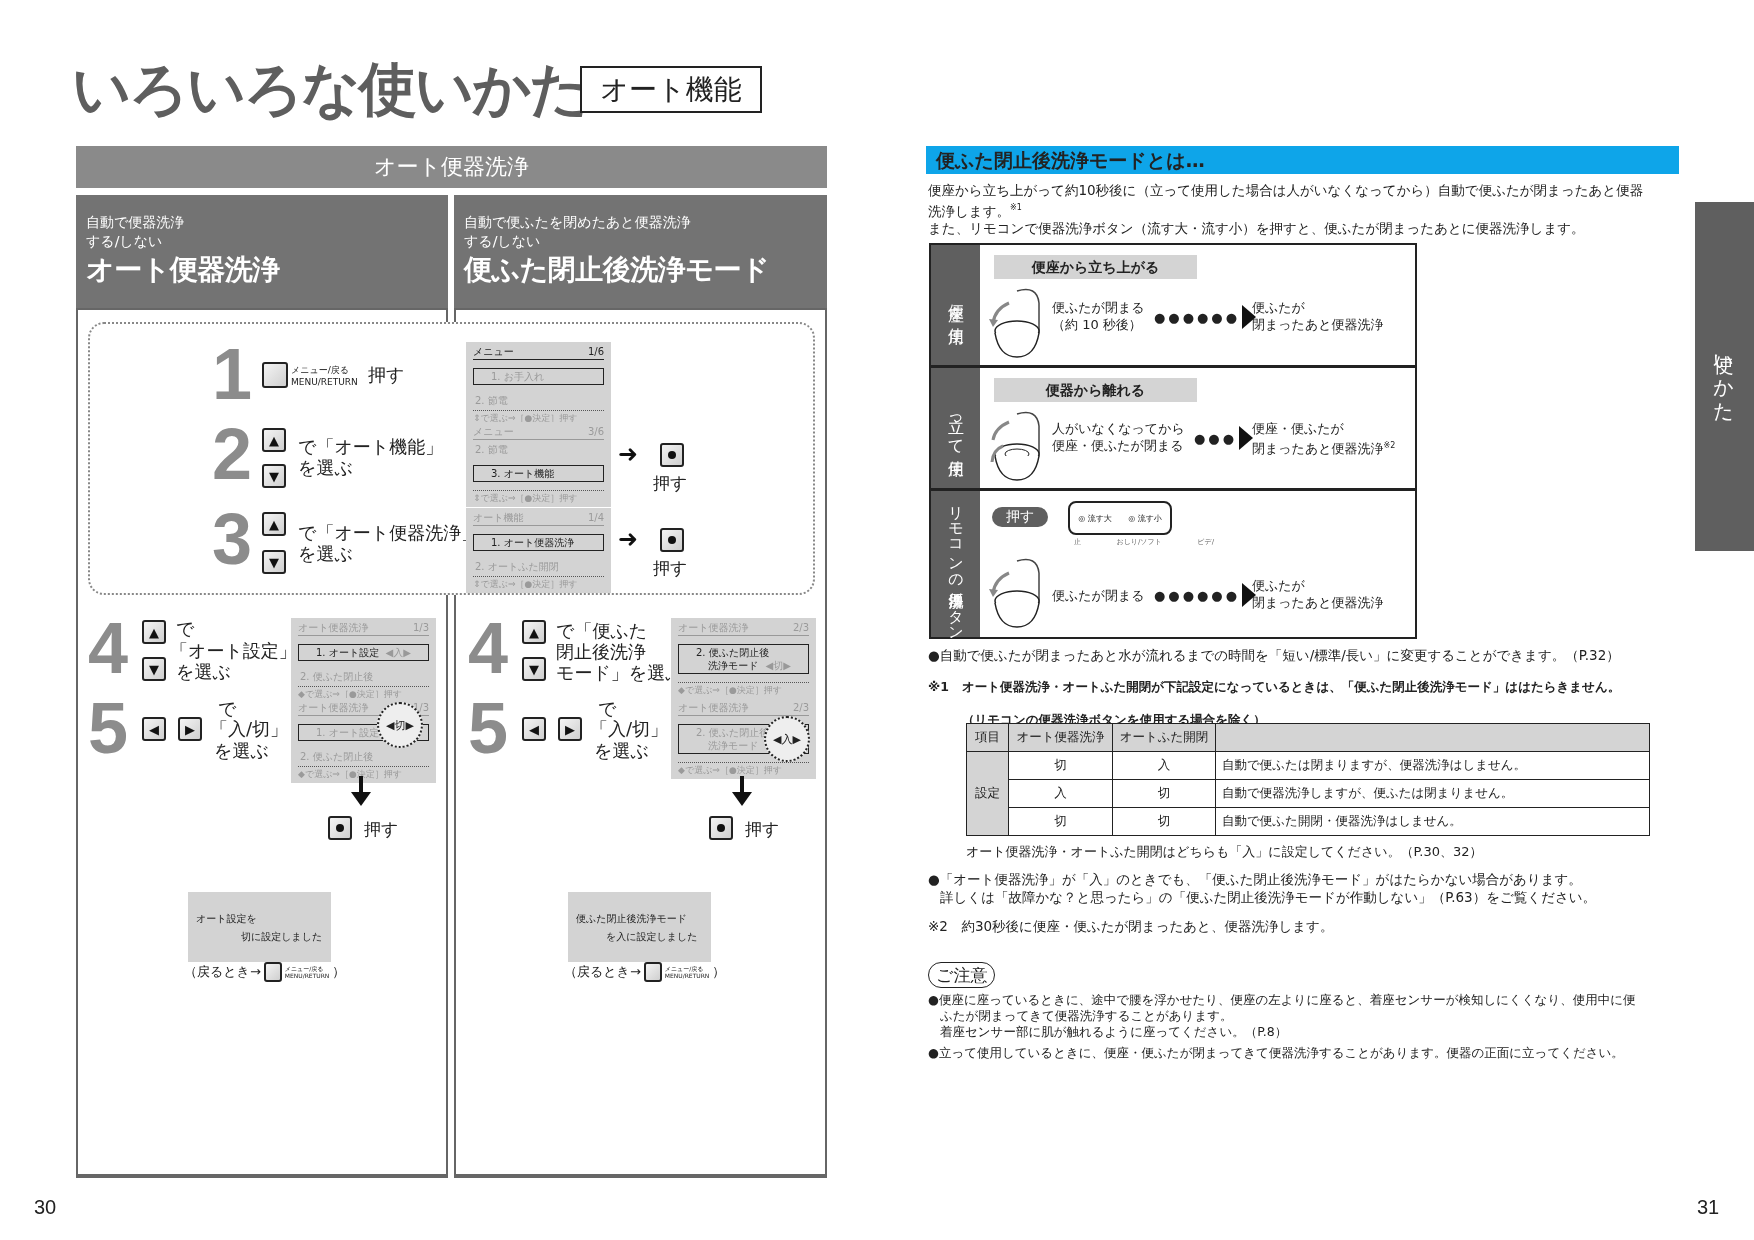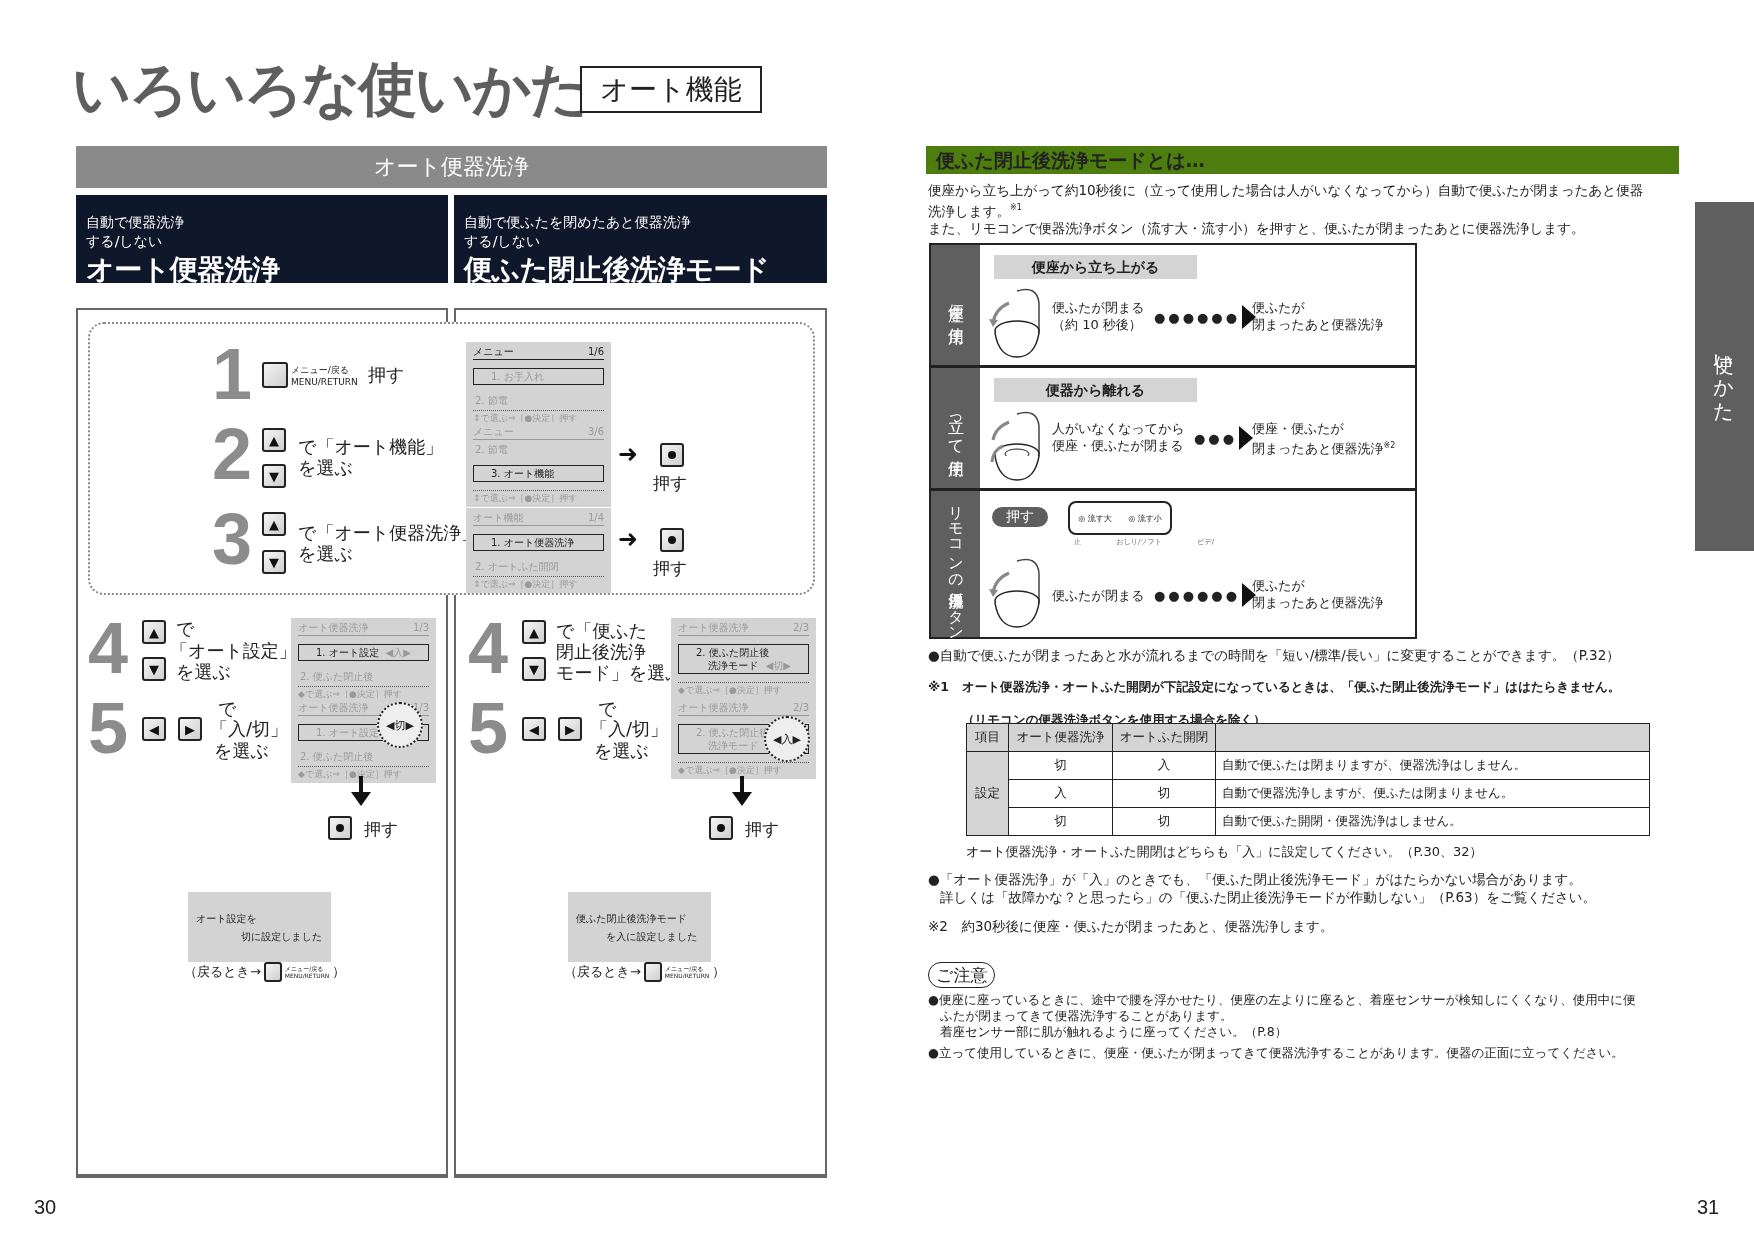--- a/index.html
+++ b/index.html
@@ -6,21 +6,21 @@
   html, body { width: 1754px; height: 1240px; background: #ffffff; overflow: hidden; }
   body { position: relative; font-family: "DejaVu Sans", "Liberation Sans", sans-serif; color: #222; }
   .abs { position: absolute; }
 
   
   .page-title { left: 72px; top: 52px; font-size: 58px; font-weight: bold; color: #5e5e5e; letter-spacing: -2px; line-height: 74px; }
   .title-badge { left: 580px; top: 66px; width: 182px; height: 47px; border: 2px solid #222; font-size: 28px; line-height: 43px; text-align: center; color: #222; background: #fff; }
 
   .section-bar { left: 76px; top: 146px; width: 751px; height: 42px; background: #8a8a8a; color: #fff; font-size: 22px; text-align: center; line-height: 42px; }
 
-  .col-header { top: 195px; height: 88px; background: #0f172a; color: #fff; padding: 18px 0 17px 10px; }
+  .col-header { top: 195px; height: 114px; background: #737373; color: #fff; padding: 18px 0 17px 10px; }
   .col-header .sub { font-size: 14px; line-height: 19px; }
   .col-header .main { font-size: 28px; font-weight: bold; line-height: 38px; letter-spacing: -0.5px; }
   .col-left-h { left: 76px; width: 372px; }
   .col-right-h { left: 454px; width: 373px; }
 
   .col-box { top: 308px; height: 870px; border: 2px solid #666; border-bottom-width: 4px; }
   .col-left-b { left: 76px; width: 372px; }
   .col-right-b { left: 454px; width: 373px; }
 
   .dotted-box { left: 88px; top: 322px; width: 727px; height: 273px; border: 2px dotted #888; border-radius: 16px; background: #fff; }
@@ -48,21 +48,21 @@
   .down-stem { width: 4px; height: 16px; background: #111; }
 
   .circle-hl { width: 46px; height: 46px; border: 2px dotted #222; border-radius: 50%; background: #eee; display: flex; align-items: center; justify-content: center; font-size: 11px; color: #222; }
 
   .msg-lcd { width: 143px; height: 70px; background: #d3d3d3; font-size: 10px; color: #222; padding: 18px 8px 0; line-height: 18px; }
   .back-note { font-size: 13px; color: #222; display: flex; align-items: center; gap: 3px; }
 
   .page-num { font-size: 20px; color: #222; font-family: "Liberation Sans", sans-serif; }
 
   
-  .r-title-bar { left: 926px; top: 146px; width: 753px; height: 28px; background: #4d7c0f; font-size: 19px; font-weight: bold; color: #222; padding-left: 10px; line-height: 28px; }
+  .r-title-bar { left: 926px; top: 146px; width: 753px; height: 28px; background: #0ea5e9; font-size: 19px; font-weight: bold; color: #222; padding-left: 10px; line-height: 28px; }
   .r-intro { left: 928px; top: 182px; width: 752px; font-size: 13.5px; line-height: 17px; color: #222; }
   .r-intro sup { font-size: 8px; }
 
   .diagram { left: 929px; top: 243px; width: 488px; height: 396px; border: 2px solid #222; }
   .diag-row { position: absolute; left: 0; width: 484px; }
   .diag-side { position: absolute; left: 0; top: 0; width: 49px; height: 100%; background: #5f5f5f; color: #fff; font-size: 16px; writing-mode: vertical-rl; display: flex; align-items: center; justify-content: center; letter-spacing: 2px; }
   .diag-body { position: absolute; left: 51px; top: 0; right: 0; height: 100%; }
   .diag-sep { position: absolute; left: 0; width: 484px; height: 3px; background: #222; }
   .diag-label { position: absolute; left: 12px; top: 10px; width: 203px; height: 24px; background: #d4d4d4; font-size: 14px; font-weight: bold; text-align: center; line-height: 24px; color: #222; }
   .diag-txt { position: absolute; font-size: 13px; line-height: 17px; color: #222; }

